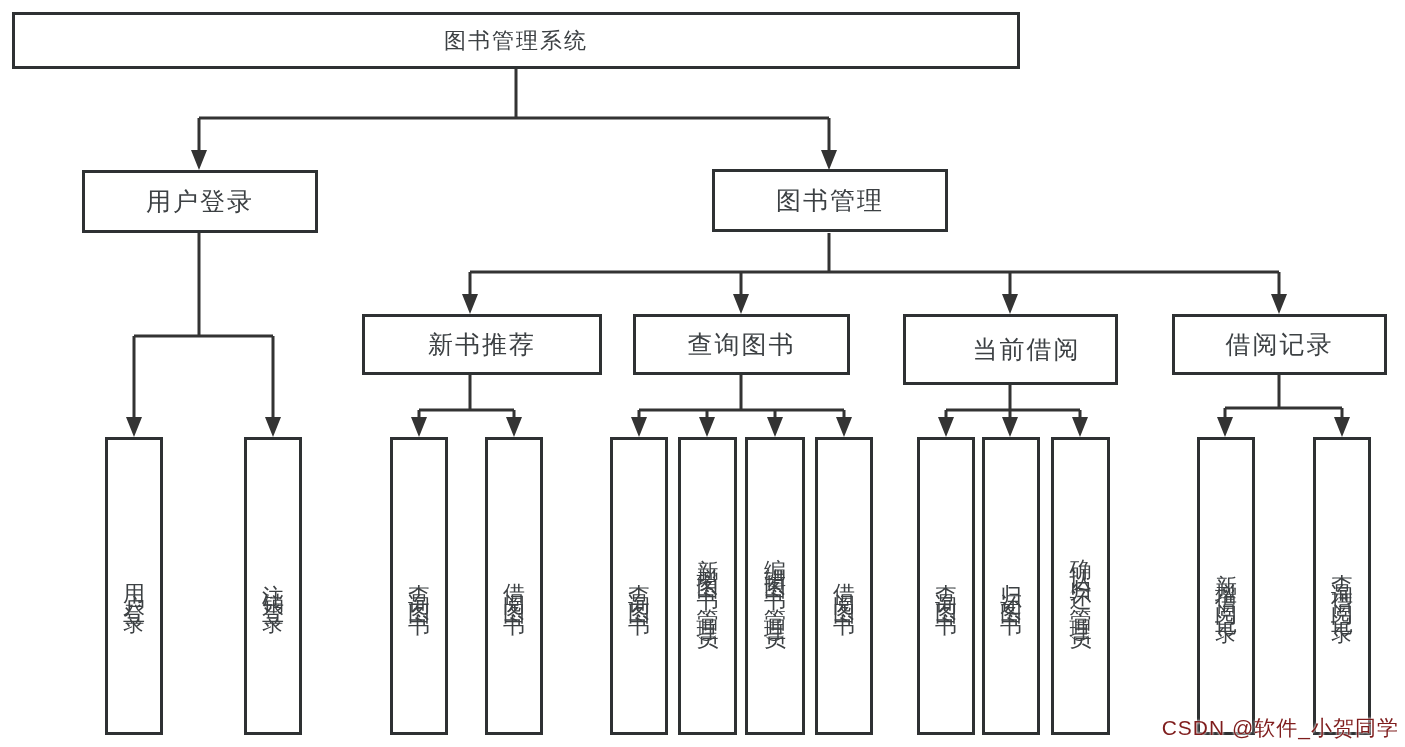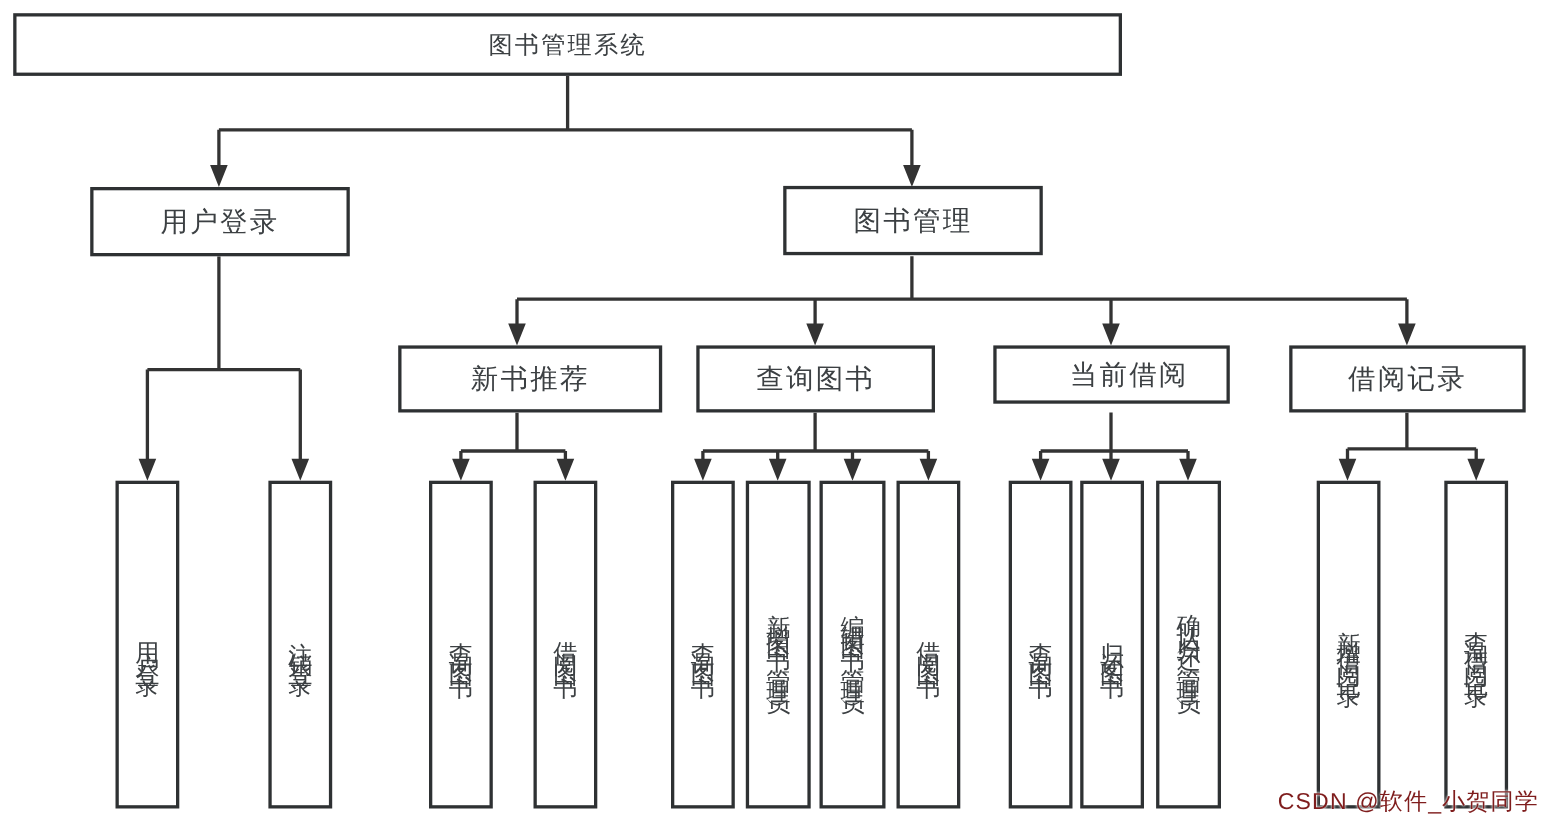--- a/index.html
+++ b/index.html
@@ -85,21 +85,21 @@
   <div class="node h-node" style="left:712px; top:169px; width:236px; height:63px;">
     <span>图书管理</span>
   </div>
 
   <div class="node h-node" style="left:362px; top:314px; width:240px; height:61px;">
     <span>新书推荐</span>
   </div>
   <div class="node h-node" style="left:633px; top:314px; width:217px; height:61px;">
     <span>查询图书</span>
   </div>
-  <div class="node h-node" style="left:903px; top:314px; width:215px; height:53px;padding-left:32px;">
+  <div class="node h-node" style="left:903px; top:314px; width:215px; height:71px;padding-left:32px;">
     <span>当前借阅</span>
   </div>
   <div class="node h-node" style="left:1172px; top:314px; width:215px; height:61px;">
     <span>借阅记录</span>
   </div>
 
   <div class="node leaf-node" style="left:105px; top:437px; width:58px; height:298px;">
     <span class="v-text">用户登录</span>
   </div>
   <div class="node leaf-node" style="left:244px; top:437px; width:58px; height:298px;">

